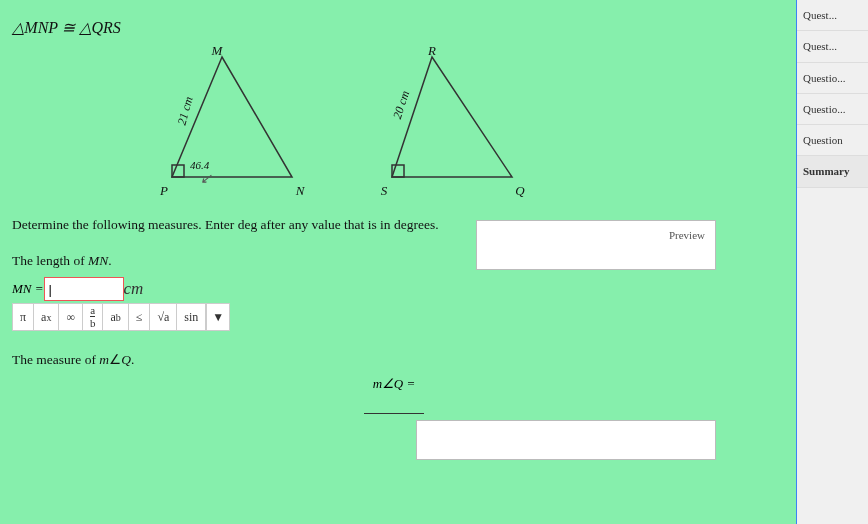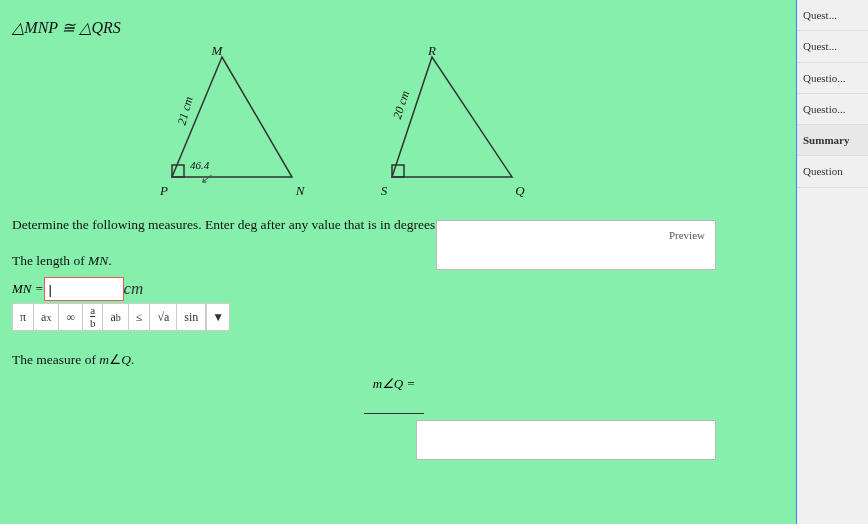--- a/index.html
+++ b/index.html
@@ -137,21 +137,21 @@
       align-items: center;
       color: #333;
       border-left: 1px solid #ccc;
     }
 
     
     .preview-panel {
       position: absolute;
       right: 80px;
       top: 220px;
-      width: 280px;
+      width: 240px;
       background: white;
       border: 1px solid #bbb;
       padding: 8px 10px;
       min-height: 50px;
     }
 
     .preview-label {
       font-size: 11px;
       color: #555;
       text-align: right;
@@ -297,19 +297,19 @@
   </div>
   <div class="sidebar-item">
     <span>Quest...</span>
   </div>
   <div class="sidebar-item">
     <span>Questio...</span>
   </div>
   <div class="sidebar-item">
     <span>Questio...</span>
   </div>
+  <div class="sidebar-item">
+    <span>Question</span>
+  </div>
   <div class="sidebar-item" style="background:#e8e8e8; font-weight:bold;">
     <span>Summary</span>
   </div>
-  <div class="sidebar-item">
-    <span>Question</span>
-  </div>
 </div>
 
 </body></html>

